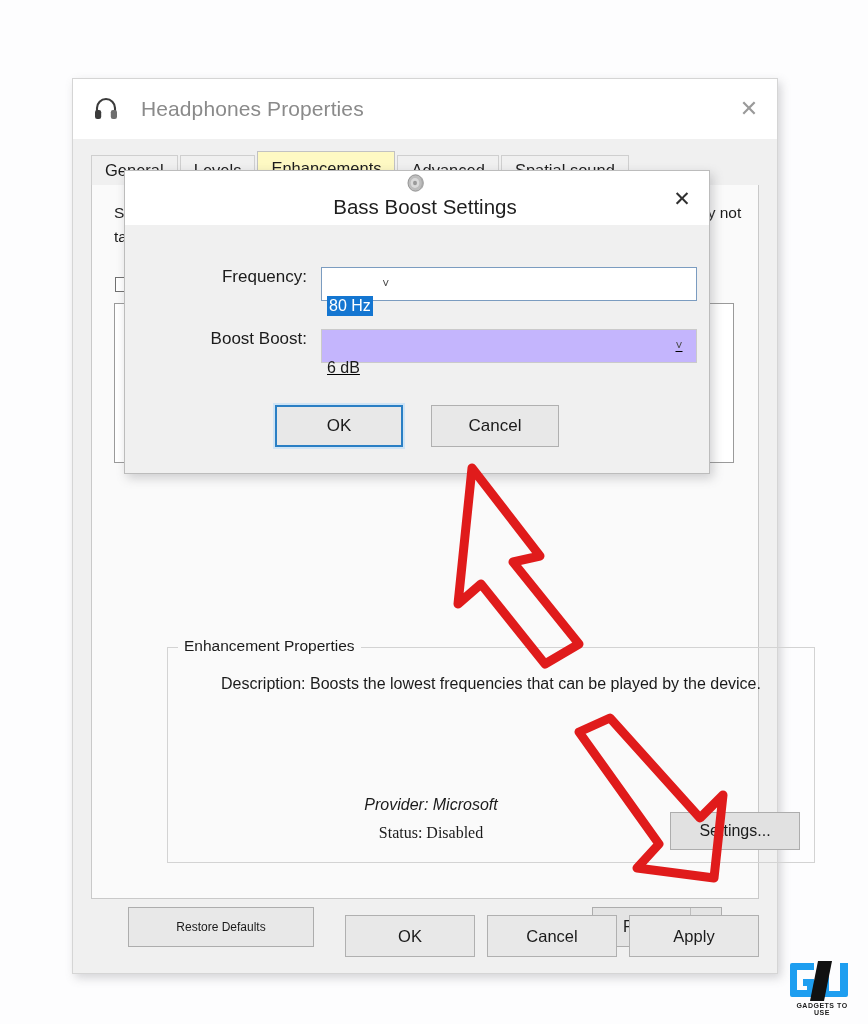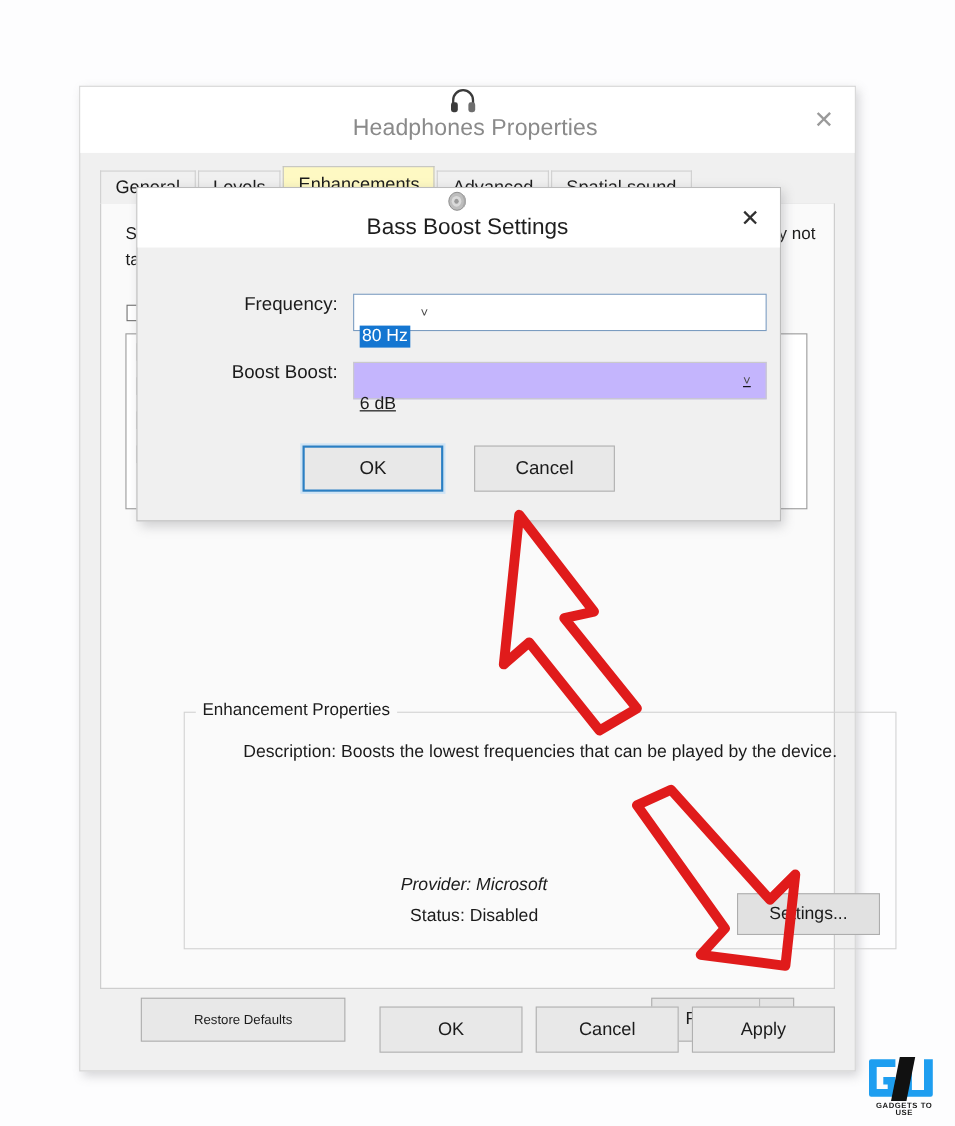--- a/index.html
+++ b/index.html
@@ -28,21 +28,20 @@
     box-sizing: border-box;
   }
   .props-titlebar {
     height: 60px;
     background: #ffffff;
     display: flex;
     align-items: center;
     padding: 0 6px 0 20px;
     box-sizing: border-box;
     position: relative;
-    flex-direction: column;
   }
   .props-title-icon {
     width: 26px;
     height: 26px;
     flex: 0 0 auto;
     margin-right: 22px;
   }
   .props-title-text {
     font-size: 21px;
     color: #8a8a8a;
@@ -197,20 +196,21 @@
     font-style: italic;
   }
   .status {
     position: absolute;
     left: 0;
     right: 120px;
     top: 176px;
     text-align: center;
     font-size: 16px;
     color: #1b1b1b;
+    font-family: Liberation Serif, serif;
   }
   .btn-settings {
     position: absolute;
     right: 14px;
     top: 164px;
     width: 130px;
     height: 38px;
     background: #e1e1e1;
     border: 1px solid #adadad;
     font-size: 16px;

